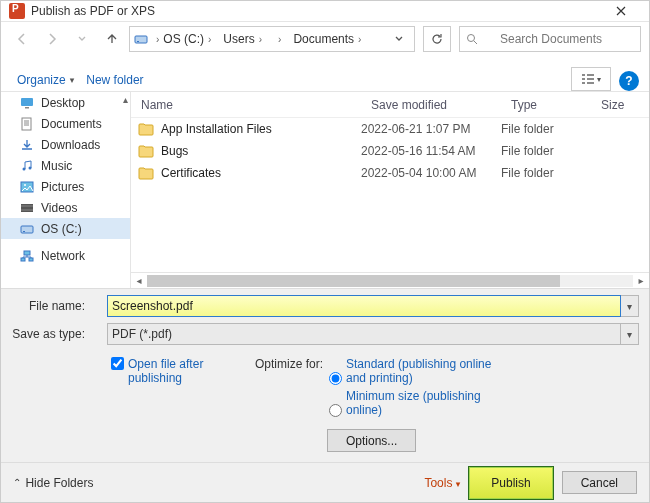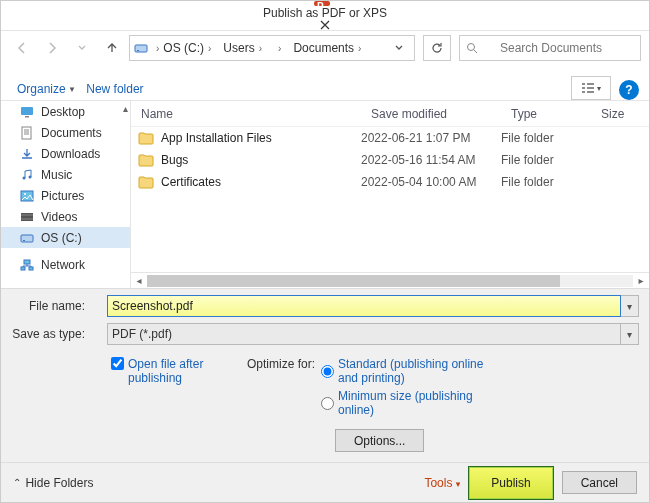--- a/index.html
+++ b/index.html
@@ -1,17 +1,17 @@
 <!DOCTYPE html>
 <html><head>
 <meta charset="utf-8">
 <style>
 * { margin:0; padding:0; box-sizing:border-box; font-family:"Segoe UI",Arial,sans-serif; font-size:12px; }
 body { width:650px; height:503px; background:#fff; overflow:hidden; border:1px solid #ccc; display:flex; flex-direction:column; }
-.titlebar { height:30px; display:flex; align-items:center; padding:0 8px; border-bottom:1px solid #e5e5e5;flex-direction:column; }
+.titlebar { height:21px; display:flex; align-items:center; padding:0 8px; border-bottom:1px solid #e5e5e5; }
 .titlebar .app-icon { width:16px; height:16px; background:#d04423; border-radius:2px; margin-right:6px; position:relative; }
 .titlebar .app-icon:before { content:"P"; color:#fff; font-size:10px; font-weight:bold; position:absolute; left:3px; top:0; }
 .titlebar .title { flex:1; color:#333; }
 .titlebar .close { width:40px; height:30px; display:flex; align-items:center; justify-content:center; color:#444; }
 .navrow { height:34px; display:flex; align-items:center; padding:2px 8px; gap:4px; }
 .navbtn { width:26px; height:26px; display:flex; align-items:center; justify-content:center; color:#999; border-radius:2px; }
 .navbtn.enabled { color:#444; }
 .crumbbox { flex:1; height:26px; border:1px solid #ccc; display:flex; align-items:center; padding:0 2px; background:#fff; }
 .crumbbox .drive-ic { width:18px; display:flex; justify-content:center; color:#3a76c4; }
 .crumb { padding:0 6px; display:flex; align-items:center; height:24px; gap:4px; color:#333; }
@@ -45,27 +45,27 @@
 .hscroll { height:16px; display:flex; align-items:center; border-top:1px solid #e5e5e5; }
 .hscroll .arr { width:16px; display:flex; justify-content:center; color:#666; font-size:10px; }
 .hscroll .track { flex:1; height:12px; background:#f0f0f0; position:relative; }
 .hscroll .thumb { position:absolute; left:0; top:0; height:12px; width:85%; background:#c9c9c9; }
 .bottom { background:#f0f0f0; border-top:1px solid #ddd; padding:6px 10px 8px; display:flex; flex-direction:column; gap:6px; }
 .frow2 { display:flex; align-items:center; }
 .frow2 .lbl { width:96px; text-align:right; padding-right:22px; color:#333; }
 .filename-in { flex:1; height:22px; border:1px solid #2e7bce; background:linear-gradient(#feffc6,#f6f98e); padding:0 4px; color:#222; outline:none; }
 .sel-wrap { flex:1; height:22px; border:1px solid #b8b8b8; background:#eaeaea; padding:0 4px; display:flex; align-items:center; color:#333; }
 .dd-caret { width:18px; height:22px; border:1px solid #b8b8b8; border-left:none; background:#eaeaea; display:flex; align-items:center; justify-content:center; font-size:10px; color:#555; }
-.opts { display:flex; padding:6px 0 2px; }
+.opts { display:flex; padding:6px 0 2px;gap:8px; }
 .opts .left { width:230px; padding-left:100px; display:flex; align-items:flex-start; gap:4px; color:#1a63b7; }
 .opts .right { flex:1; display:flex; }
 .optlabel { width:80px; text-align:right; color:#333; padding-right:6px; }
 .radios { display:flex; flex-direction:column; gap:4px; color:#1a63b7; }
-.radio-row { display:flex; align-items:center; gap:4px; line-height:14px; }
-.optbtn-row { display:flex; padding:4px 0 2px;gap:8px; }
+.radio-row { display:flex; align-items:flex-end; gap:4px; line-height:14px; }
+.optbtn-row { display:flex; padding:4px 0 2px; }
 .optbtn-row .pad { width:316px; }
 .winbtn { height:23px; border:1px solid #adadad; background:#e1e1e1; padding:0 18px; display:flex; align-items:center; justify-content:center; color:#222; }
 .footer { height:40px; border-top:1px solid #ddd; background:#f0f0f0; display:flex; align-items:center; padding:0 12px; gap:8px; }
 .footer .hide { display:flex; align-items:center; gap:4px; color:#333; }
 .footer .sp { flex:1; }
 .publish { background:linear-gradient(#f4f96a,#d7e63f); border:1px solid #2b6b1e; box-shadow:0 0 0 1px #9fd54a inset; padding:16px 22px; }
 svg { display:block; }
 </style>
 </head>
 <body>

